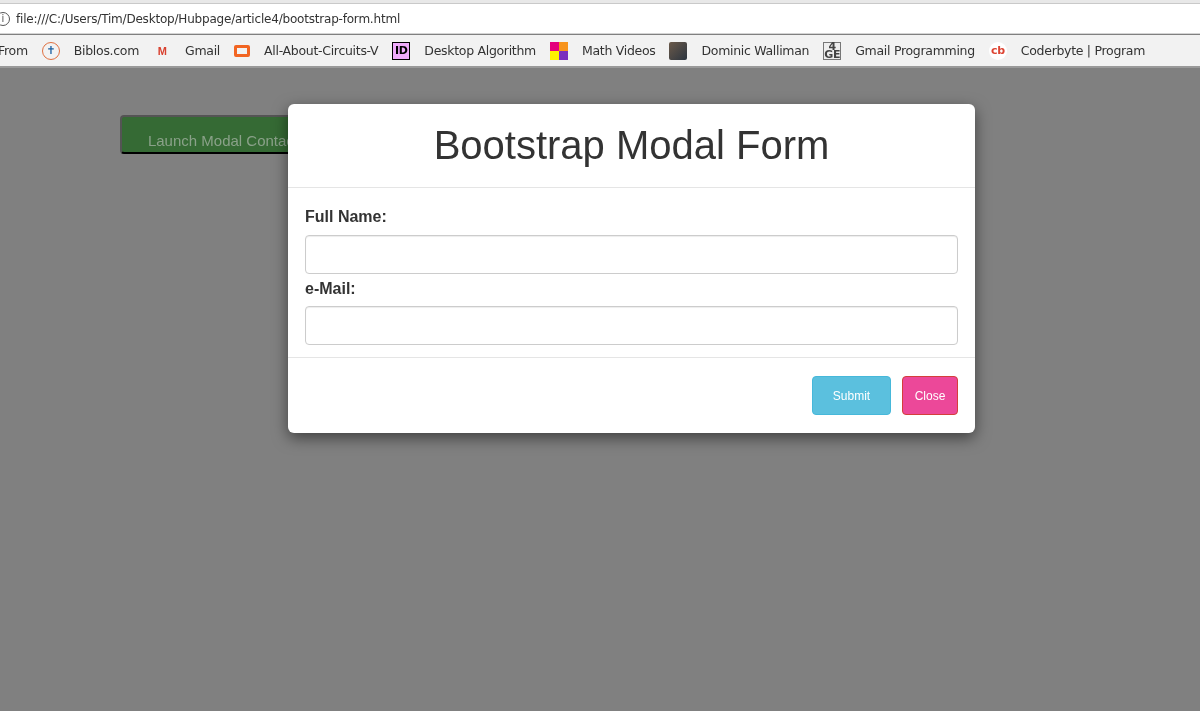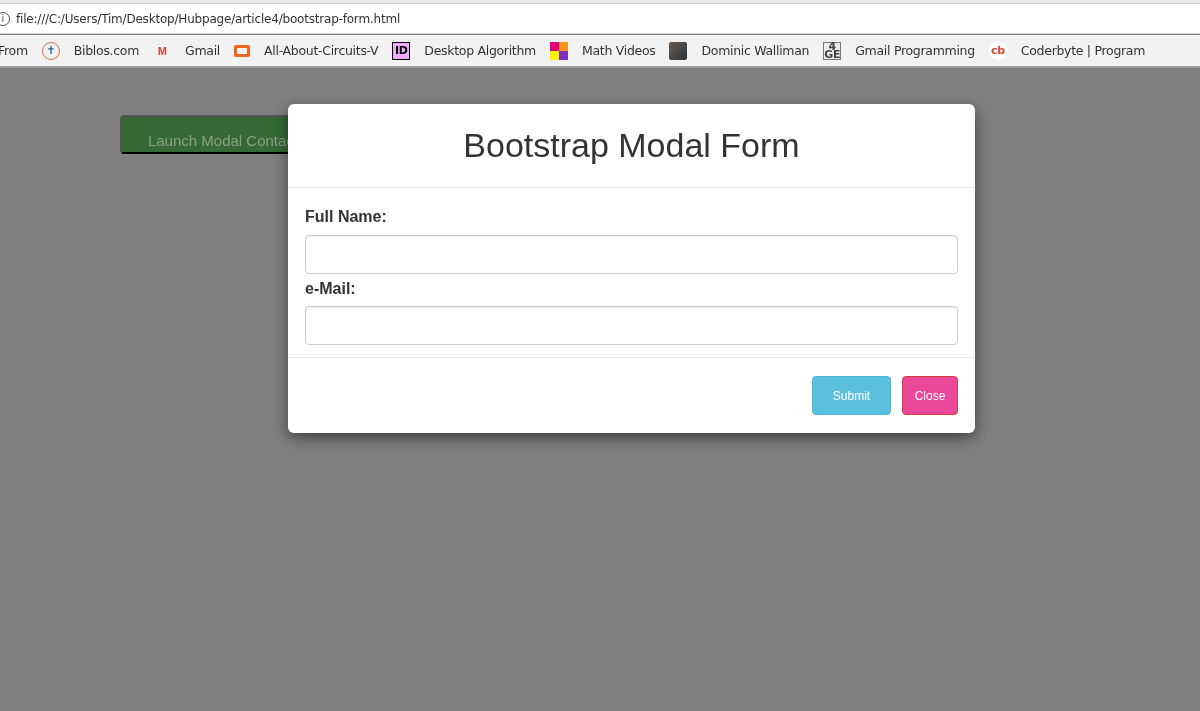--- a/index.html
+++ b/index.html
@@ -19,21 +19,21 @@
     .ic-math { position: relative; width: 18px; height: 18px; }
     .ic-math span { position: absolute; width: 9px; height: 9px; }
     .ic-photo { background: linear-gradient(135deg, #6b5a4a, #2c3540); border-radius: 2px; }
     .ic-4ge { border: 1px solid #777; background: #eee; color: #444; font-size: 8px; line-height: 8px; flex-direction: column; }
     .ic-cb { border-radius: 50%; background: #fff; color: #d43; font-size: 10px; }
 
     .launch-btn { position: absolute; left: 120px; top: 115px; width: 190px; height: 39px; background: #356a34; border-radius: 4px; color: #8aa189; font-size: 15px; padding: 11px 0 0 16px; white-space: nowrap; overflow: hidden; }
 
     .modal { position: absolute; left: 288px; top: 104px; width: 687px; height: 329px; background: #fff; border-radius: 6px; box-shadow: 0 5px 15px rgba(0,0,0,0.5); }
     .modal-header { height: 84px; border-bottom: 1px solid #e5e5e5; display: flex; align-items: center; justify-content: center; }
-    .modal-title { font-size: 34px; color: #333; font-weight: normal; margin-top: 0px; }
+    .modal-title { font-size: 40px; color: #333; font-weight: normal; margin-top: 0px; }
     .modal-body { padding: 20px 17px 0 17px; height: 170px; border-bottom: 1px solid #e5e5e5; }
     .label { display: block; font-size: 16px; font-weight: bold; color: #333; margin-bottom: 9px; }
     .input { display: block; width: 653px; height: 39px; border: 1px solid #ccc; border-radius: 4px; box-shadow: inset 0 1px 1px rgba(0,0,0,0.075); background: #fff; font-size: 14px; padding: 6px 12px; font-family: "Liberation Sans", sans-serif; margin-bottom: 5px; }
     .label.second { margin-top: 6px; margin-bottom: 8px; }
     .modal-footer { display: flex; justify-content: flex-end; padding: 18px 17px 0 0; }
     .btn { height: 39px; border-radius: 4px; color: #fff; font-size: 12px; border: 1px solid transparent; font-family: "Liberation Sans", sans-serif; }
     .btn-info { background: #5bc0de; border-color: #46b8da; width: 79px; margin-right: 11px; }
     .btn-danger { background: #ec4899; border-color: #d43f3a; width: 56px; }
   </style>
 </head>

